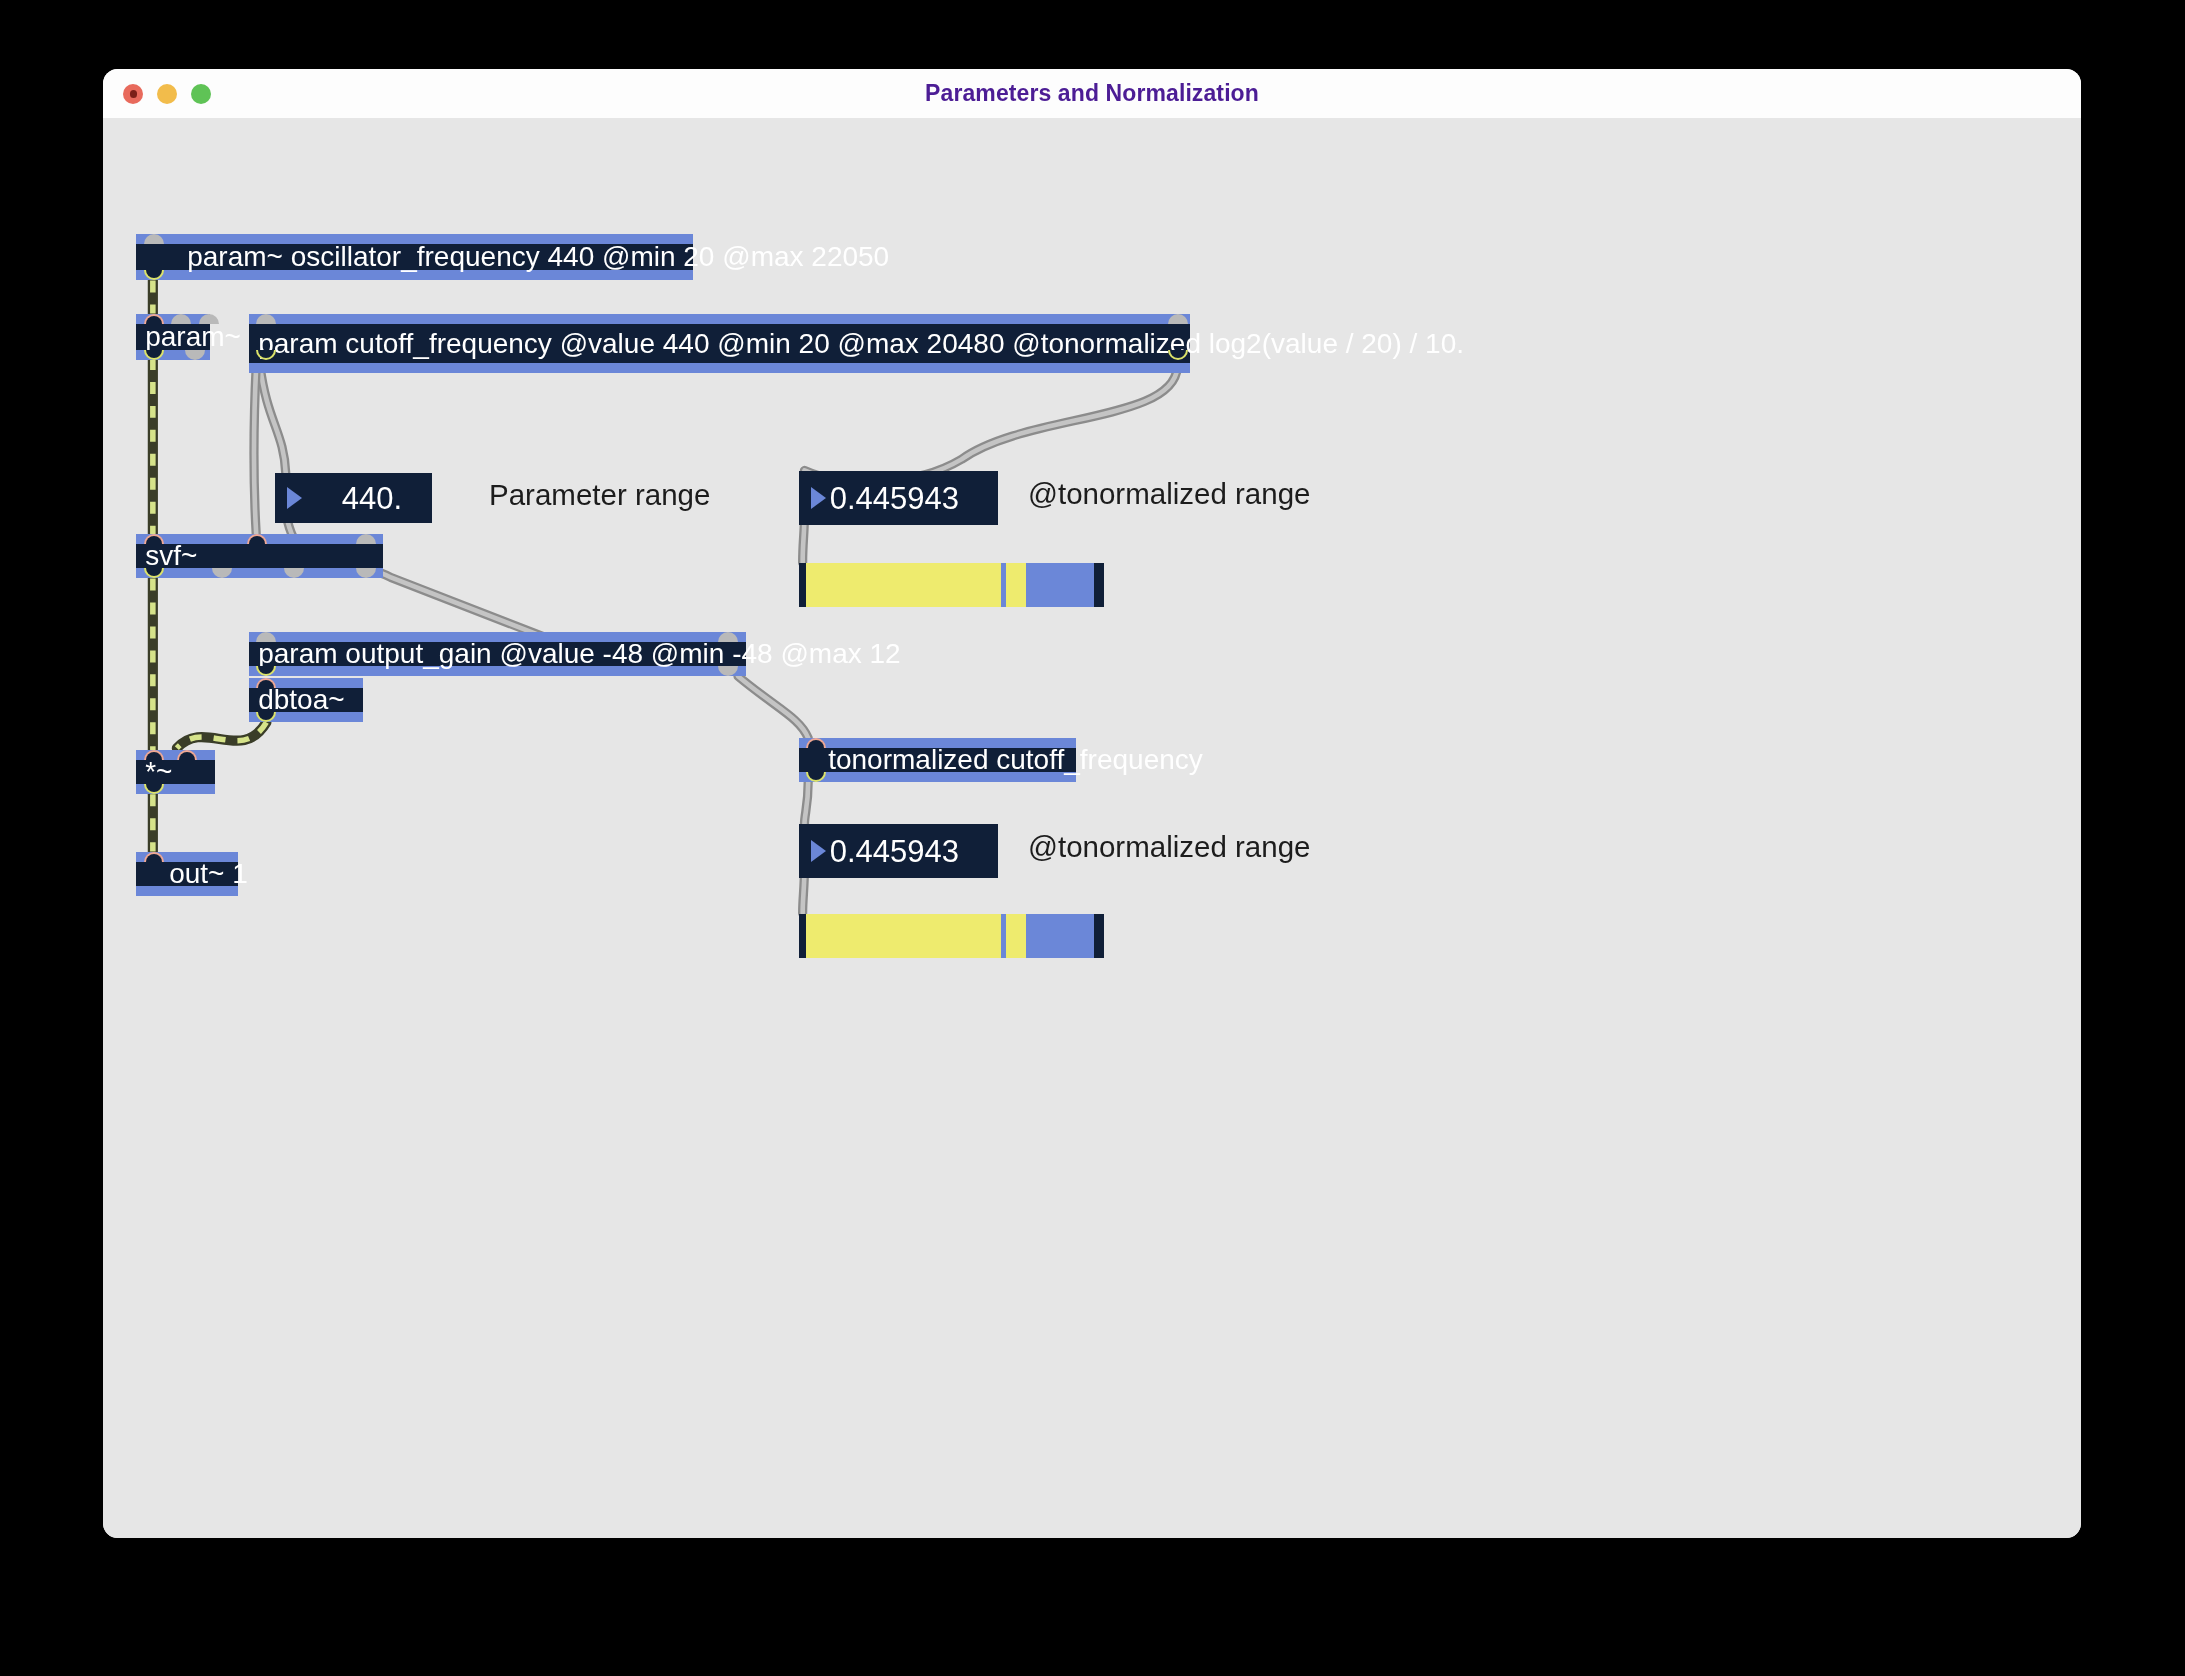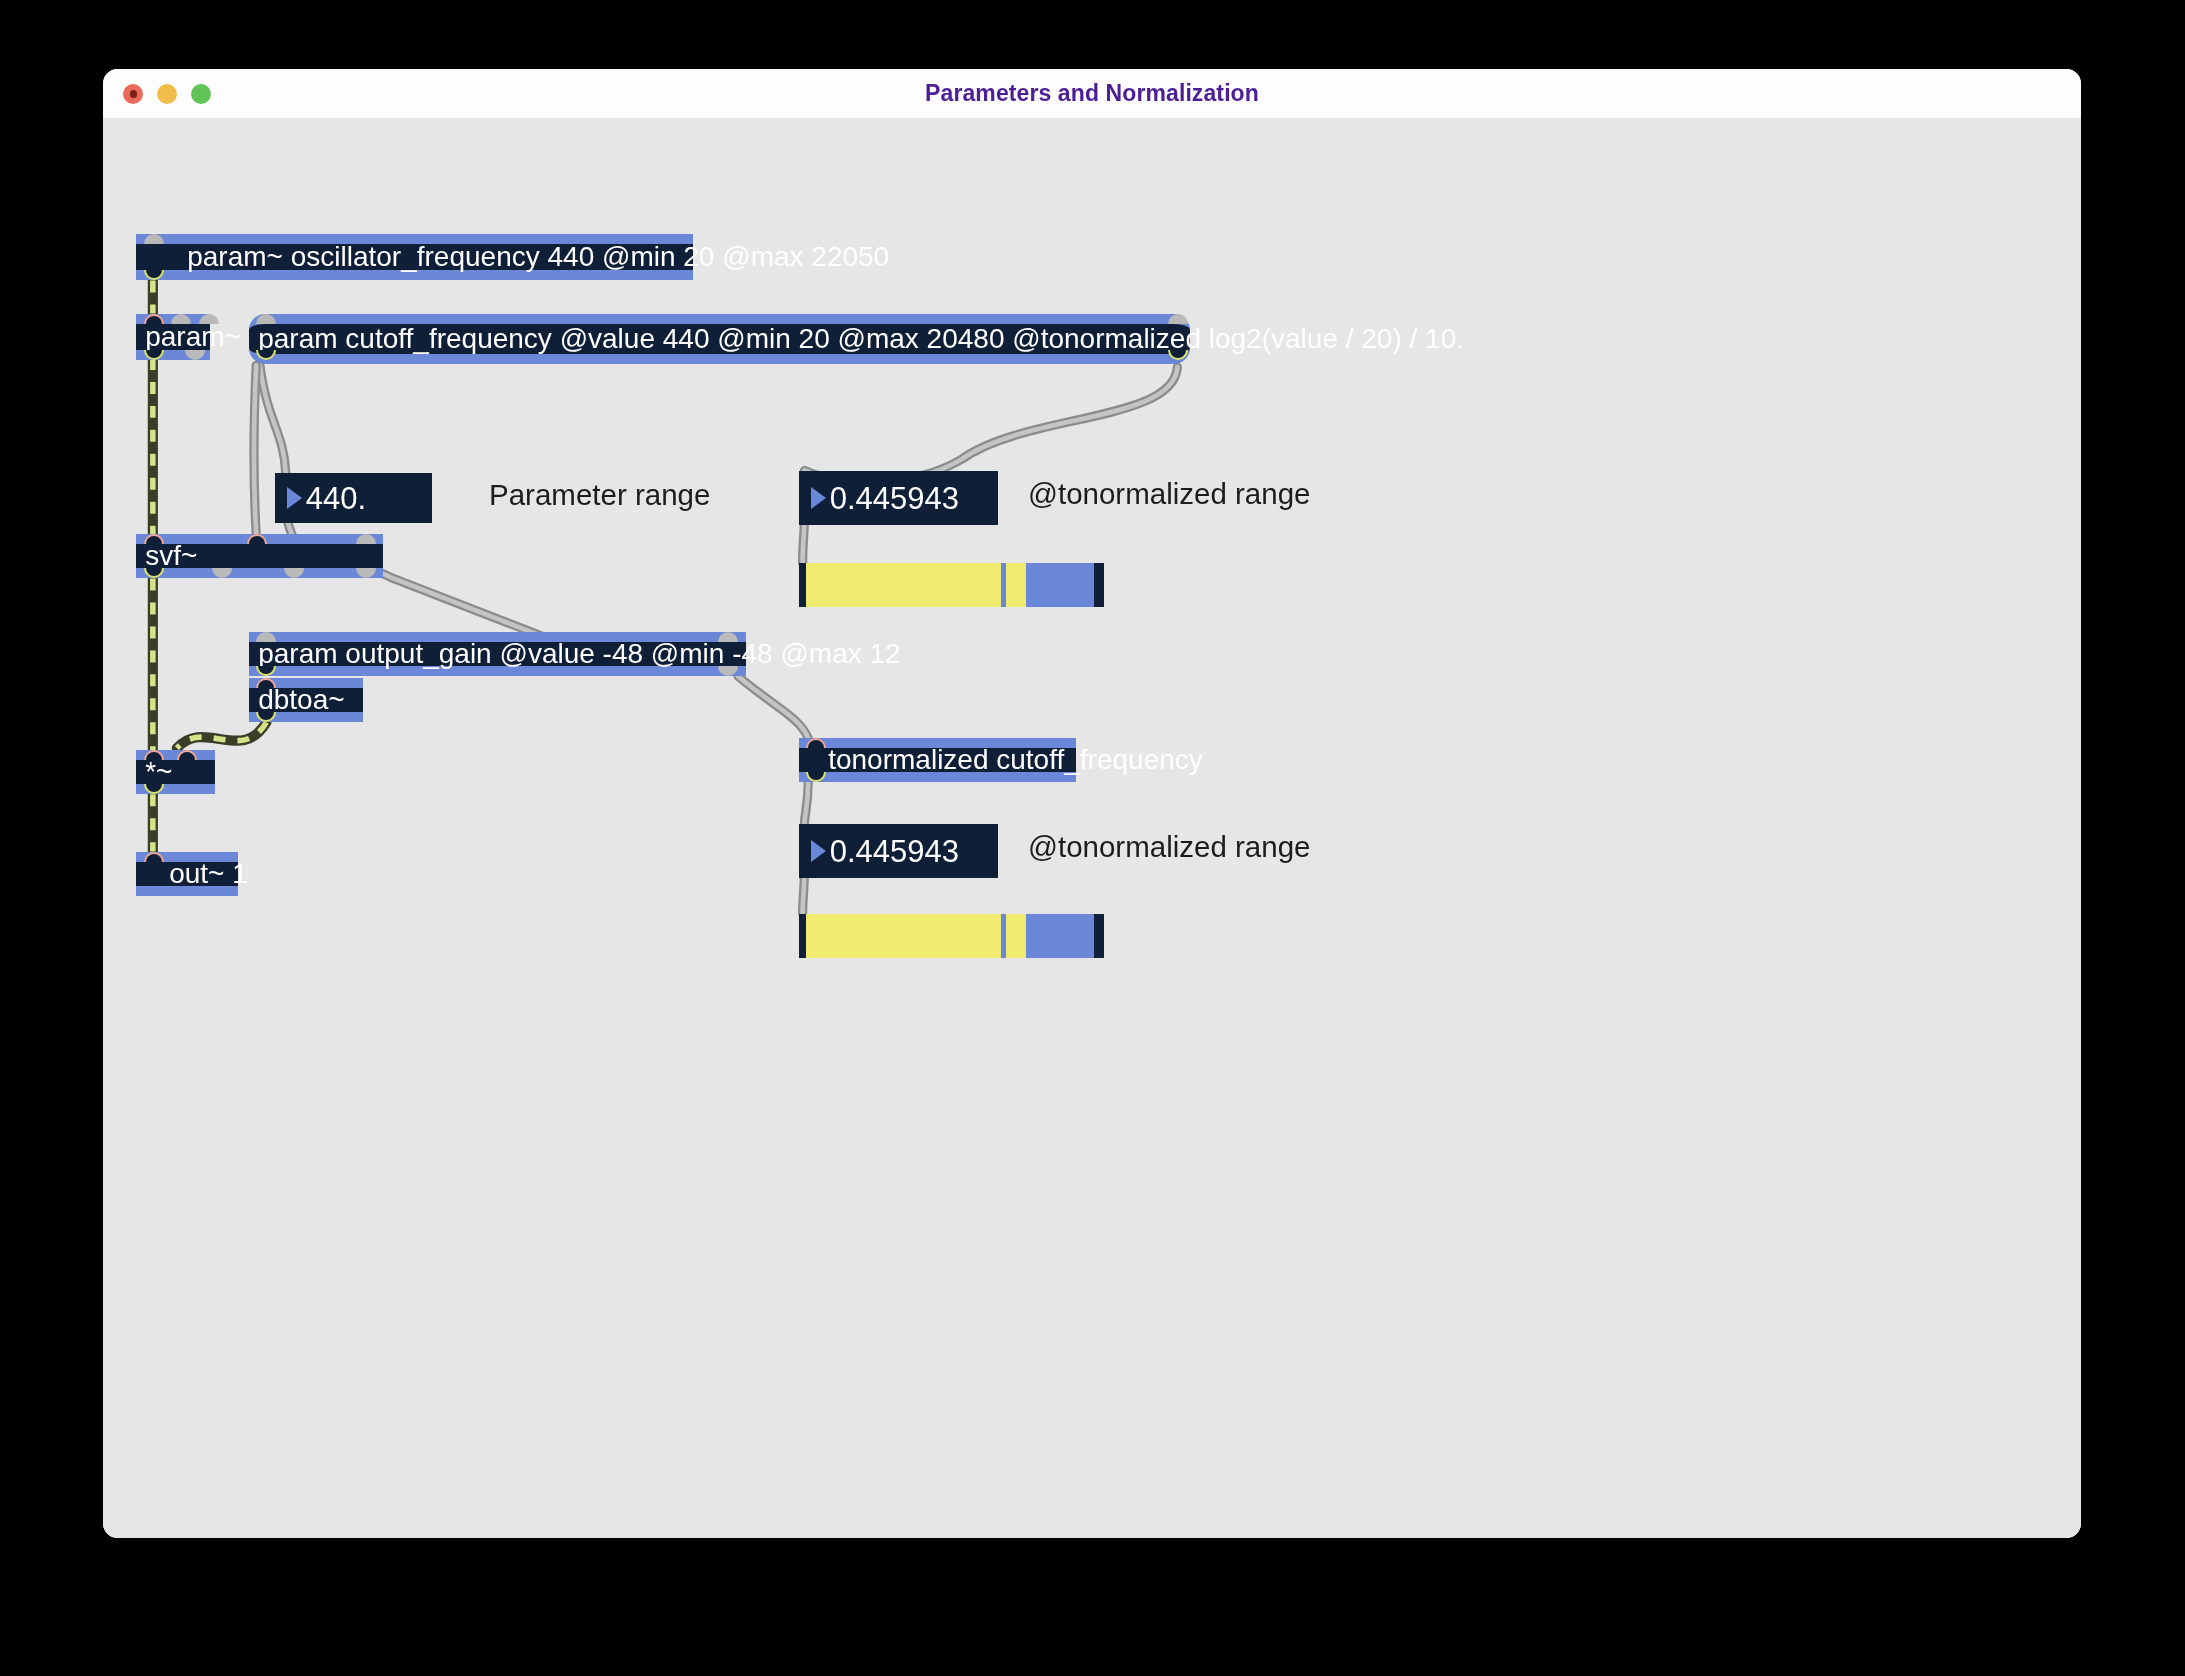--- a/index.html
+++ b/index.html
@@ -246,29 +246,29 @@
 
       <div class="obj" style="left:33px; top:196px; width:74px; height:46px;">
         <span class="label">param~</span>
       </div>
       <div class="port sig-in" style="left:41px; top:196px;"></div>
       <div class="port" style="left:68px; top:196px;"></div>
       <div class="port" style="left:96px; top:196px;"></div>
       <div class="port sig-out" style="left:41px; top:232px;"></div>
       <div class="port out" style="left:82px; top:232px;"></div>
 
-      <div class="obj" style="left:146px; top:196px; width:941px; height:50px;border-radius:16px;">
+      <div class="obj" style="left:146px; top:196px; width:941px; height:59px;">
         <span class="label">param cutoff_frequency @value 440 @min 20 @max 20480 @tonormalized log2(value / 20) / 10.</span>
       </div>
       <div class="port" style="left:153px; top:196px;"></div>
       <div class="port" style="left:1065px; top:196px;"></div>
       <div class="port sig-out" style="left:153px; top:232px;"></div>
       <div class="port sig-out" style="left:1065px; top:232px;"></div>
 
-      <div class="numbox" style="left:172px; top:355px; width:157px; height:50px;">
+      <div class="numbox" style="left:172px; top:355px; width:157px; height:50px;gap:36px;">
         <span class="tri"></span>
         <span class="val">440.</span>
       </div>
       <div class="comment" style="left:386px; top:360px;">Parameter range</div>
 
       <div class="obj" style="left:33px; top:416px; width:247px; height:44px;">
         <span class="label">svf~</span>
       </div>
       <div class="port sig-in" style="left:41px;  top:416px;"></div>
       <div class="port sig-in" style="left:144px; top:416px;"></div>

